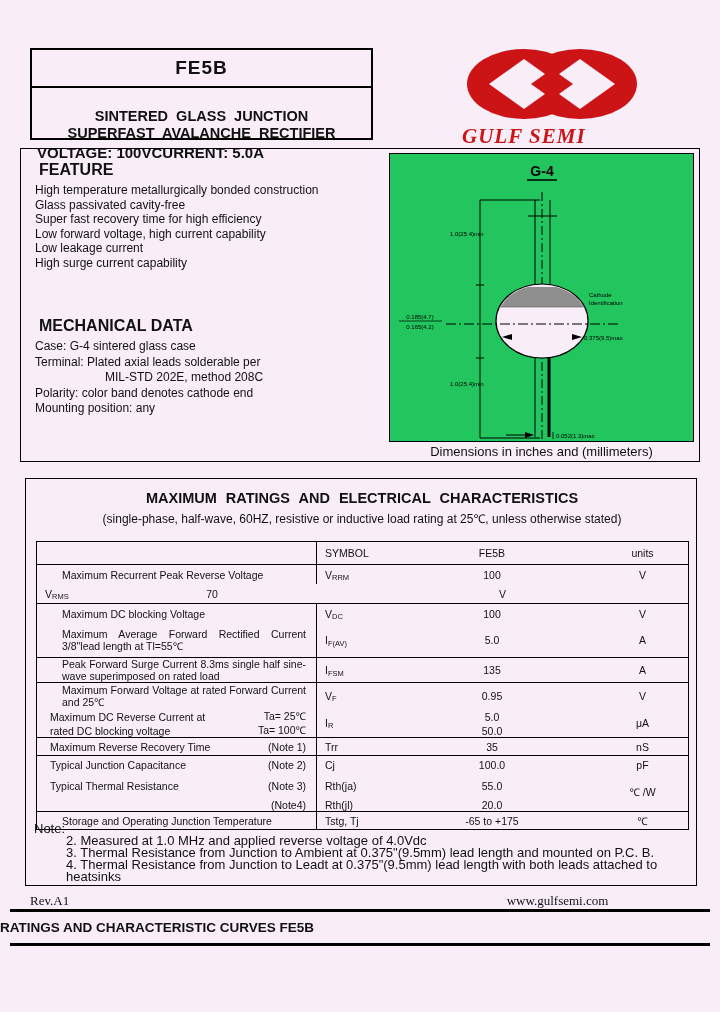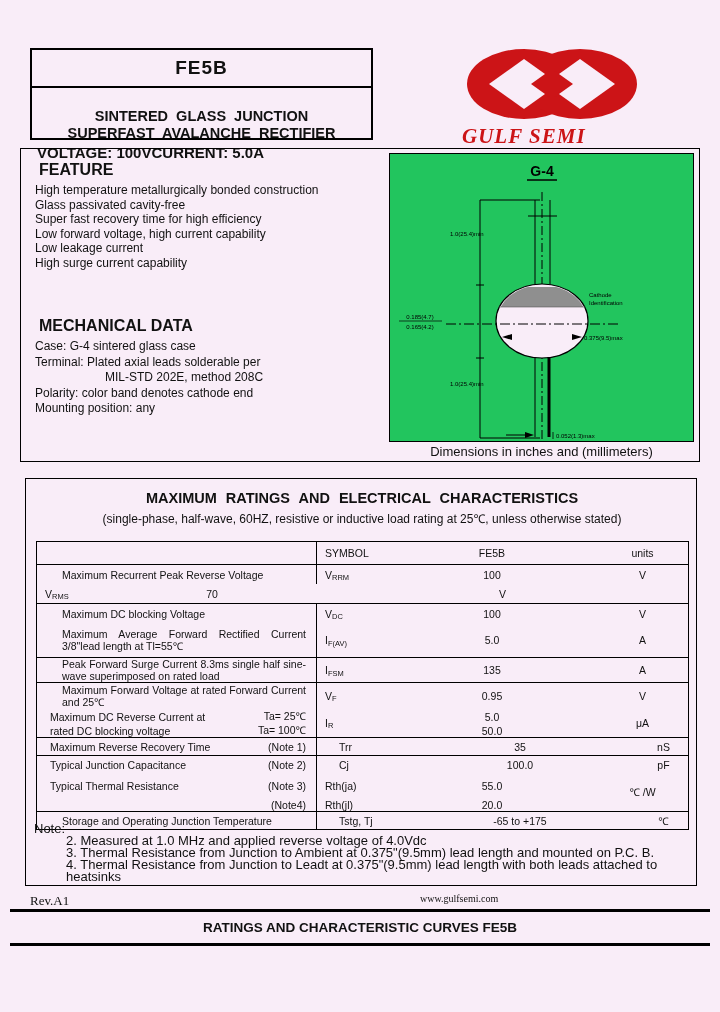--- a/index.html
+++ b/index.html
@@ -46,30 +46,30 @@
   .c3{width:210px;justify-content:center;text-align:center;}
   .c4{flex:1;justify-content:center;text-align:center;}
   .lbl{display:block;width:100%;text-align:justify;line-height:12px;margin-left:12px;}
   .lbl-note{display:flex;width:100%;justify-content:space-between;}
   .stack{display:flex;flex-direction:column;justify-content:center;width:100%;height:100%;}
   .stack>div{flex:1;display:flex;align-items:flex-end;}
   .stack>div.ctr{justify-content:center;}
   .stack>div.spb{justify-content:space-between;}
   .sub{font-size:7.5px;position:relative;top:3px;}
   .rh22{height:22px;} .rh19{height:19px;} .rh34{height:34px;} .rh24{height:24px;}
-  .rh25{height:25px;} .rh29{height:29px;} .rh17{height:17px;gap:14px;} .rh38{height:38px;}
+  .rh25{height:25px;} .rh29{height:29px;} .rh17{height:17px;} .rh38{height:38px;}
 
   .notes{left:8px;top:344px;width:650px;font-size:13px;line-height:12px;}
   .notes-items{padding-left:32px;}
 
   
   .foot-rev{left:30px;top:893px;font-family:"Liberation Serif",serif;font-size:13px;}
-  .foot-site{left:420px;top:893px;width:275px;text-align:left;font-family:"Liberation Serif",serif;font-size:10px;color:#111;text-decoration:none;}
+  .foot-site{left:420px;top:893px;width:275px;text-align:center;font-family:"Liberation Serif",serif;font-size:13px;color:#111;text-decoration:none;}
   .foot-line1{left:10px;top:909px;width:700px;height:3px;background:#000;}
-  .foot-banner{left:0;top:920px;width:720px;text-align:center;font-size:13.5px;font-weight:bold;}
+  .foot-banner{left:0;top:920px;width:720px;font-size:13.5px;font-weight:bold;}
   .foot-line2{left:10px;top:943px;width:700px;height:3px;background:#000;}
 </style>
 </head>
 <body>
 
 <div class="abs hdr-box">
   <div class="hdr-title">FE5B</div>
   <div class="hdr-desc">
     <div class="hdr-line">SINTERED  GLASS  JUNCTION</div>
     <div class="hdr-line">SUPERFAST  AVALANCHE  RECTIFIER</div>

